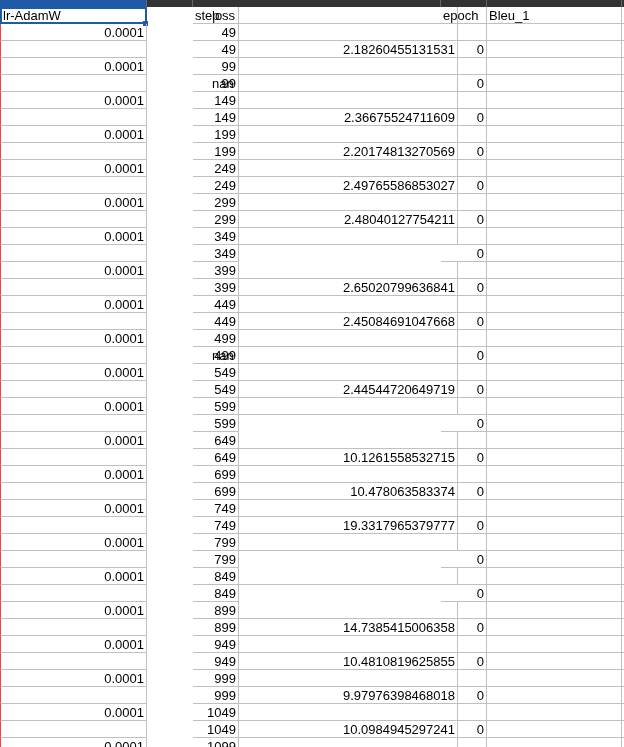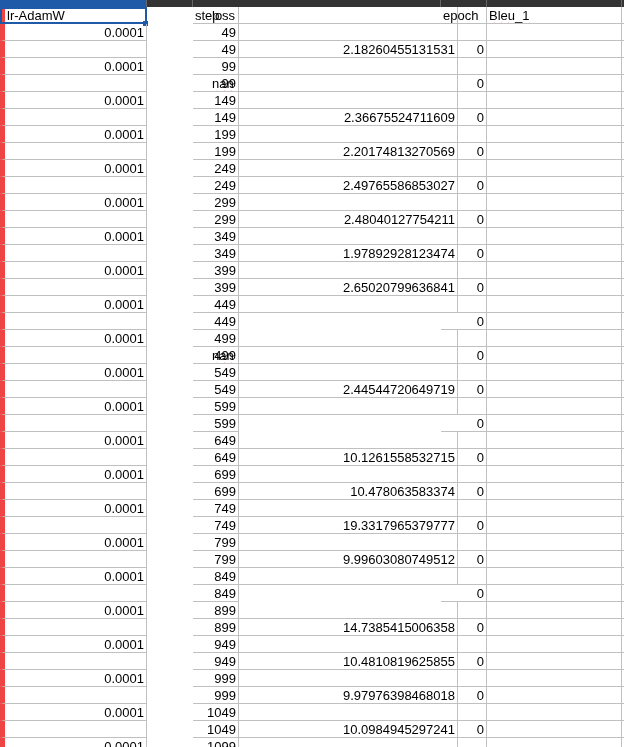--- a/index.html
+++ b/index.html
@@ -5,21 +5,21 @@
   html, body { margin:0; padding:0; }
   body { width:624px; height:747px; overflow:hidden; background:#ffffff; font-family:"Liberation Sans", sans-serif; font-size:13px; color:#000; position:relative; }
   .colhdr { position:absolute; top:0; left:0; width:624px; height:7px; background:#333333; overflow:hidden; }
   .colhdr .ch { position:absolute; top:0; height:7px; border-right:1px solid #666; box-sizing:border-box; }
   .colhdr .ch.active { background:#1e5aa8; }
   .grid { position:absolute; top:7px; left:0; width:624px; }
   .row { position:absolute; left:0; height:17px; width:624px; }
   .cell { position:absolute; top:0; height:17px; box-sizing:border-box; border-right:1px solid #c0c0c0; border-bottom:1px solid #c0c0c0; line-height:17px; padding:0 2px; white-space:nowrap; overflow:hidden; }
   .num { text-align:right; }
   .txt { text-align:left; }
-  .c0 { left:0; width:147px; border-left:5px solid #ef4444; }
+  .c0 { left:0; width:147px; border-left:1px solid #ef4444; }
   .c1 { left:147px; width:46px;margin-left:46px; }
   .c2 { left:210px; width:248px; }
   .c3 { left:441px; width:46px; }
   .c4 { left:487px; width:135px; }
   .c5 { left:622px; width:10px; }
   .sel { outline:2px solid #1e5aa8; outline-offset:-2px; }
   .sel-handle { position:absolute; left:143px; top:18px; width:5px; height:5px; background:#1e5aa8; }
   .spell { text-decoration:underline wavy #e02020; text-decoration-thickness:1px; text-underline-offset:2px; }
 </style>
 </head>
@@ -144,21 +144,20 @@
       <div class="cell c0 num">0.0001</div>
       <div class="cell c1 num">349</div>
       <div class="cell c2 num"></div>
       <div class="cell c3 num"></div>
       <div class="cell c4"></div>
       <div class="cell c5"></div>
     </div>
     <div class="row" style="top: 238px;">
       <div class="cell c0 num"></div>
       <div class="cell c1 num">349</div>
-      <div class="cell c2 num">1.97892928123474</div>
       <div class="cell c3 num">0</div>
       <div class="cell c4"></div>
       <div class="cell c5"></div>
     </div>
     <div class="row" style="top: 255px;">
       <div class="cell c0 num">0.0001</div>
       <div class="cell c1 num">399</div>
       <div class="cell c2 num"></div>
       <div class="cell c3 num"></div>
       <div class="cell c4"></div>
@@ -176,20 +175,21 @@
       <div class="cell c0 num">0.0001</div>
       <div class="cell c1 num">449</div>
       <div class="cell c2 num"></div>
       <div class="cell c3 num"></div>
       <div class="cell c4"></div>
       <div class="cell c5"></div>
     </div>
     <div class="row" style="top: 306px;">
       <div class="cell c0 num"></div>
       <div class="cell c1 num">449</div>
+      <div class="cell c2 num">2.45084691047668</div>
       <div class="cell c3 num">0</div>
       <div class="cell c4"></div>
       <div class="cell c5"></div>
     </div>
     <div class="row" style="top: 323px;">
       <div class="cell c0 num">0.0001</div>
       <div class="cell c1 num">499</div>
       <div class="cell c2 num"></div>
       <div class="cell c3 num"></div>
       <div class="cell c4"></div>
@@ -286,21 +286,20 @@
       <div class="cell c0 num">0.0001</div>
       <div class="cell c1 num">799</div>
       <div class="cell c2 num"></div>
       <div class="cell c3 num"></div>
       <div class="cell c4"></div>
       <div class="cell c5"></div>
     </div>
     <div class="row" style="top: 544px;">
       <div class="cell c0 num"></div>
       <div class="cell c1 num">799</div>
-      <div class="cell c2 num">9.99603080749512</div>
       <div class="cell c3 num">0</div>
       <div class="cell c4"></div>
       <div class="cell c5"></div>
     </div>
     <div class="row" style="top: 561px;">
       <div class="cell c0 num">0.0001</div>
       <div class="cell c1 num">849</div>
       <div class="cell c2 num"></div>
       <div class="cell c3 num"></div>
       <div class="cell c4"></div>

